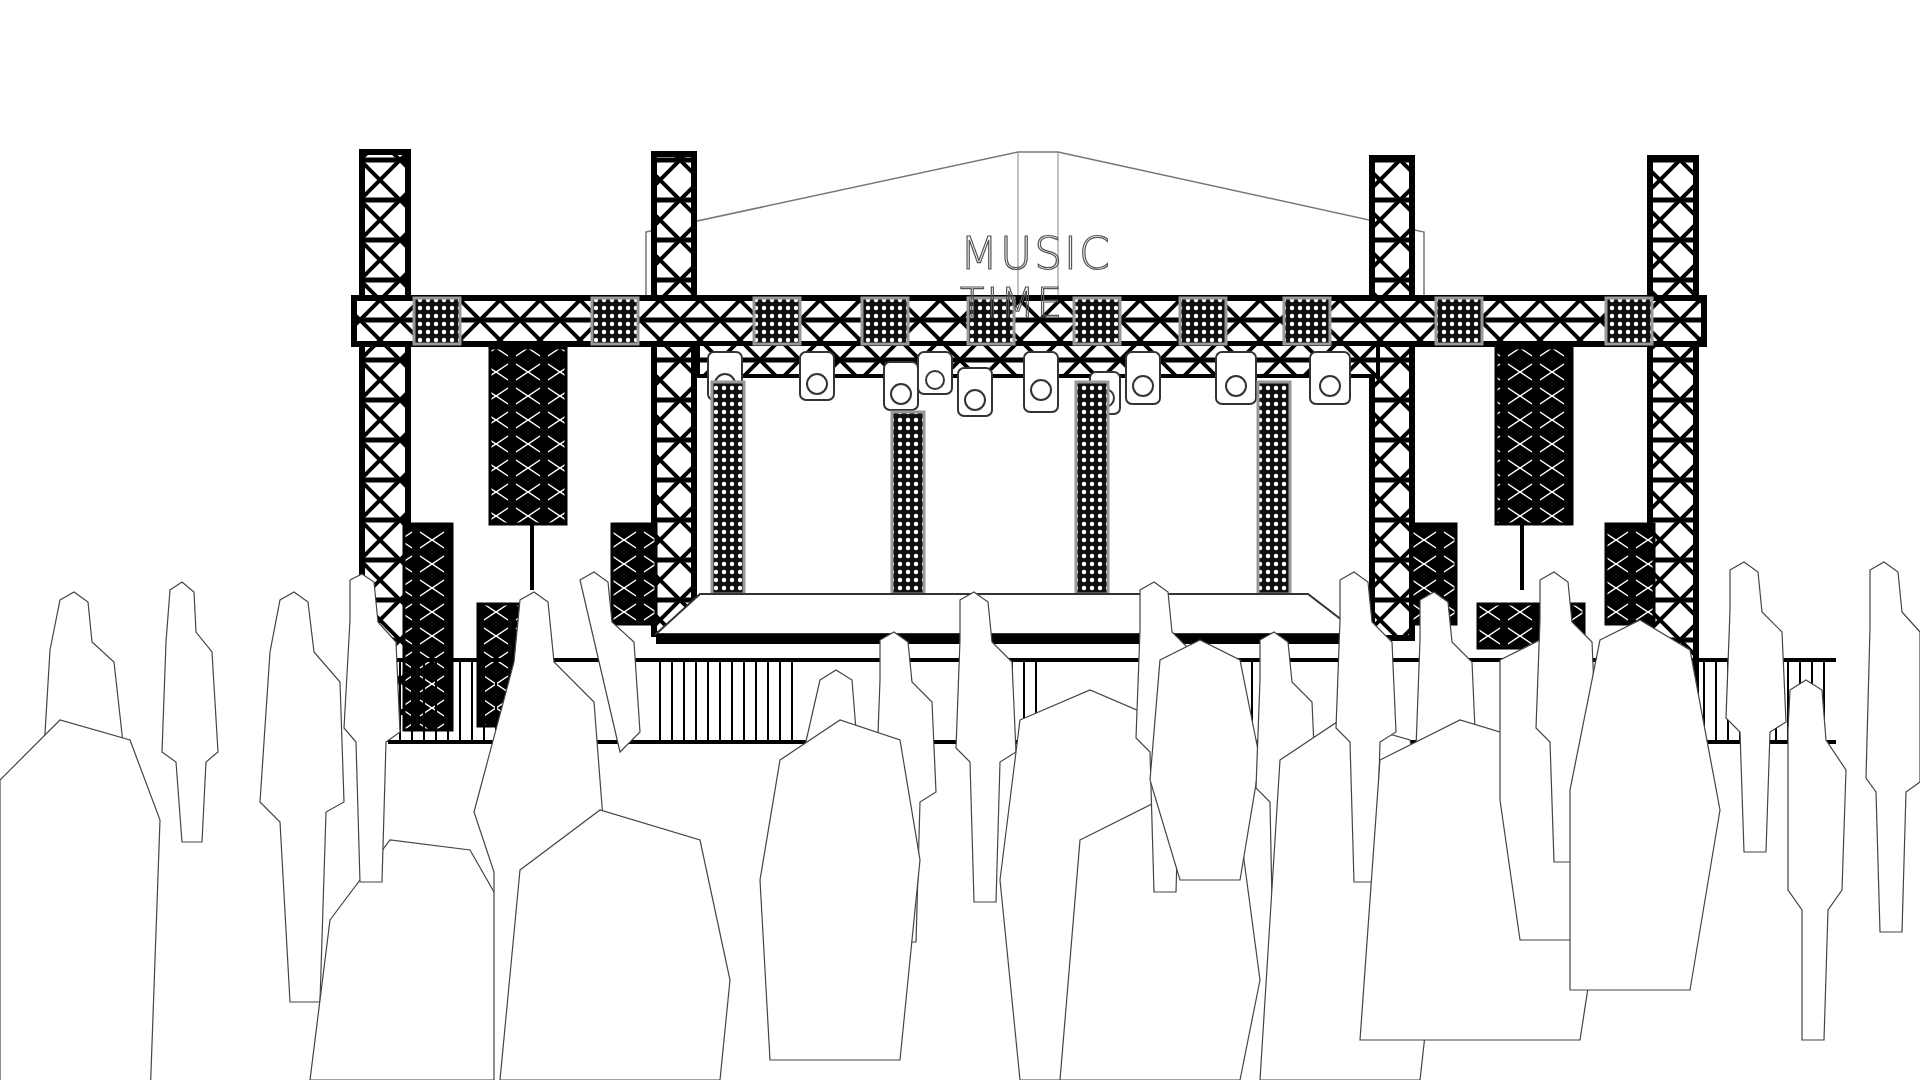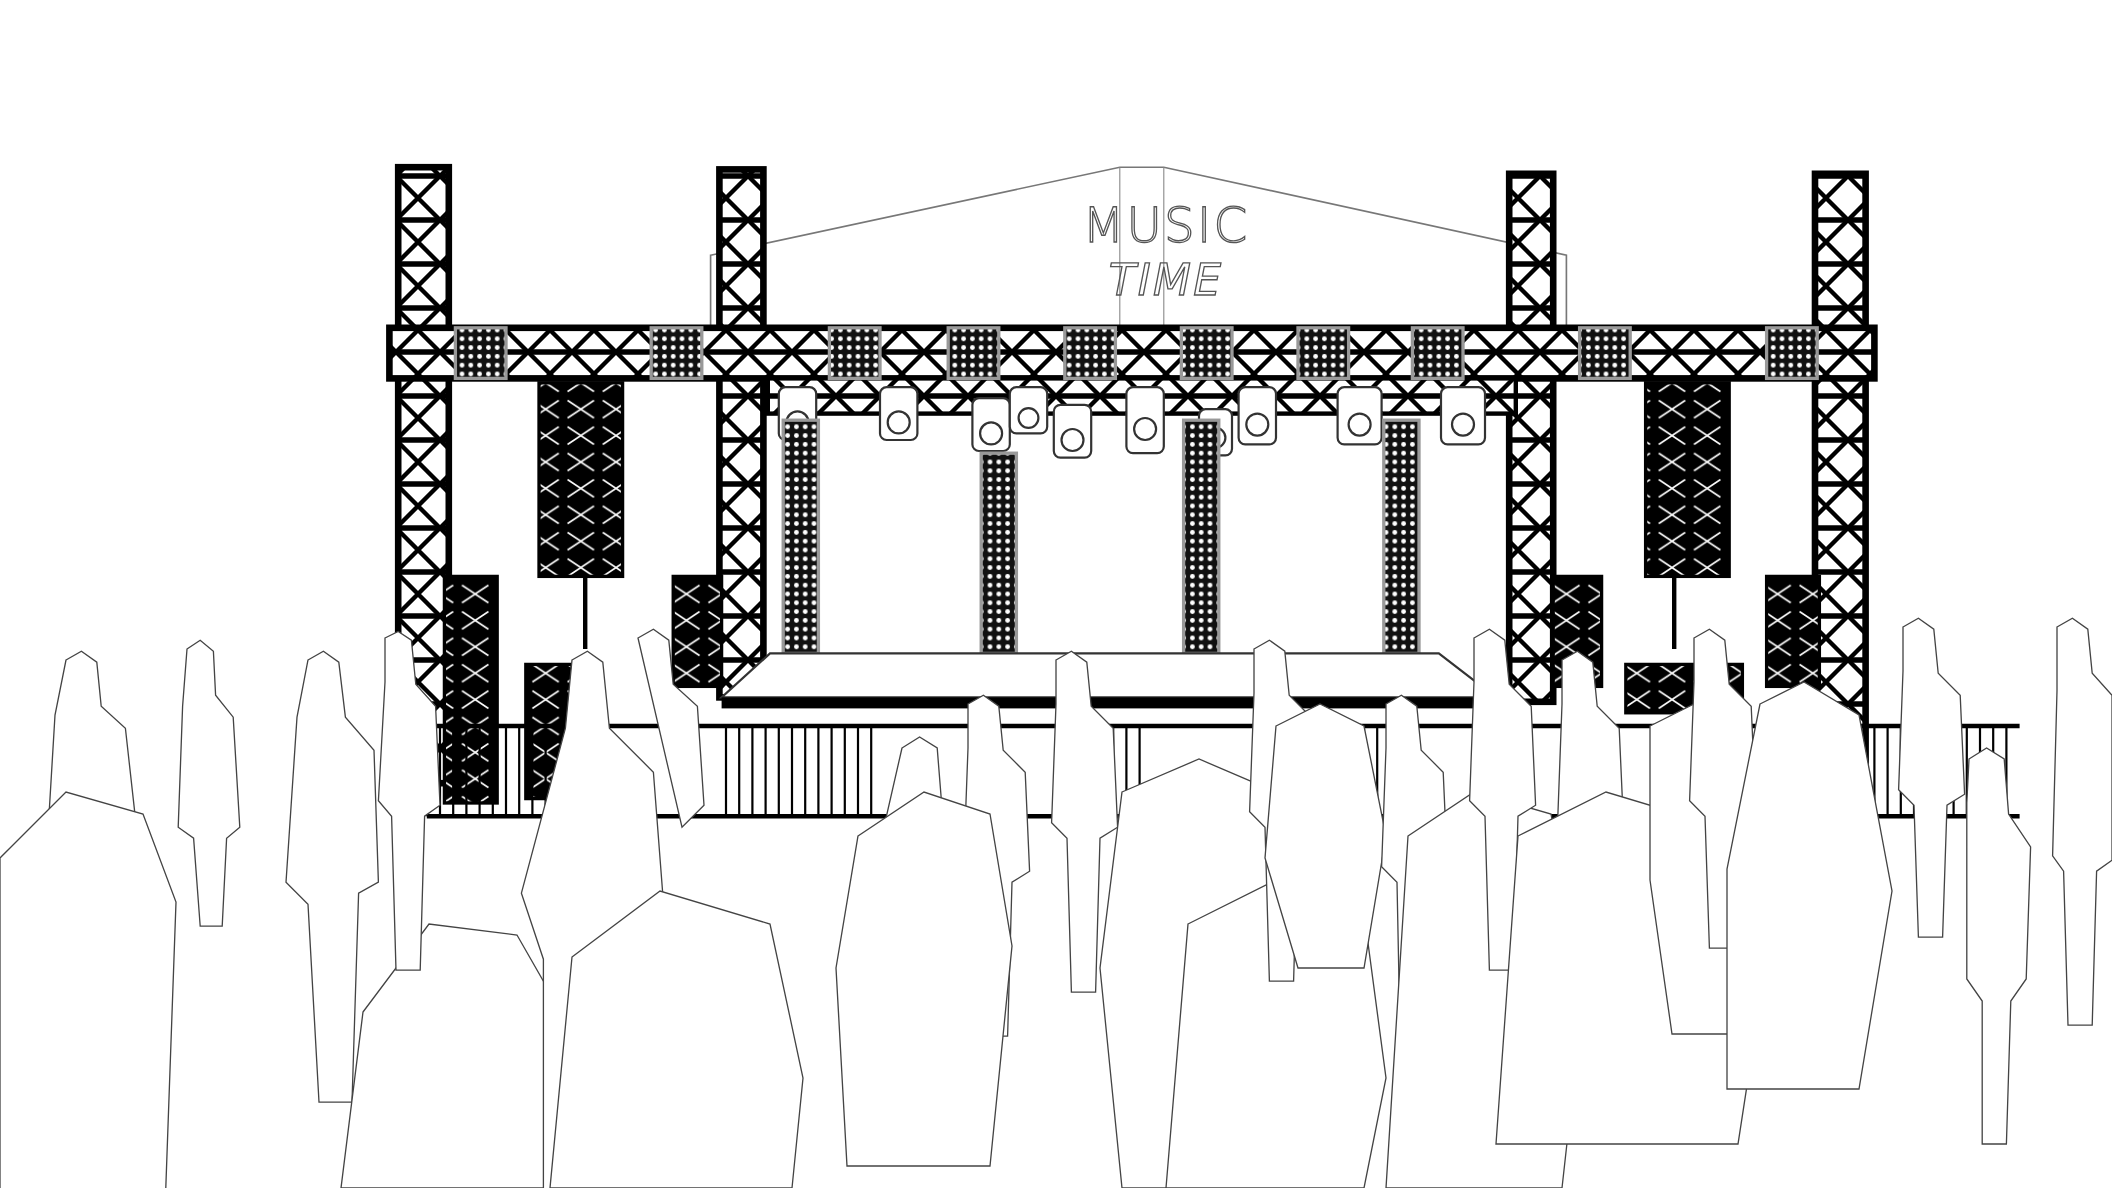--- a/index.html
+++ b/index.html
@@ -1,18 +1,18 @@
 <!DOCTYPE html>
 <html><head>
 <meta charset="utf-8">
 <style>
   html,body{margin:0;padding:0;background:#ffffff;}
   body{width:1920px;height:1080px;overflow:hidden;position:relative;font-family:"DejaVu Sans",sans-serif;}
   #scene{position:absolute;left:0;top:0;width:1920px;height:1080px;}
-  .sign-text{position:absolute;left:960px;width:200px;text-align:center;color:transparent;-webkit-text-stroke:1.2px #555;font-family:"DejaVu Sans",sans-serif;font-weight:300;letter-spacing:2px;}
+  .sign-text{position:absolute;left:960px;width:200px;text-align:left;color:transparent;-webkit-text-stroke:1.2px #555;font-family:"DejaVu Sans",sans-serif;font-weight:300;letter-spacing:2px;margin-top:48px;}
 </style>
 </head>
 <body>
 
 <svg id="scene" viewBox="0 0 1920 1080" xmlns="http://www.w3.org/2000/svg">
   <defs>
     <pattern id="xtruss" width="40" height="40" patternUnits="userSpaceOnUse">
       <rect width="40" height="40" fill="#fff"></rect>
       <path d="M0 0 L40 40 M40 0 L0 40" stroke="#000" stroke-width="4"></path>
       <path d="M0 0 H40 M0 40 H40" stroke="#000" stroke-width="5"></path>
@@ -141,13 +141,13 @@
     <path d="M1500 660 l40-20 50 20 30 140 -20 140 -80 0 -20-140 z"></path>
     <path d="M1540 580 l14-8 14 10 4 40 20 20 4 90 -16 10 -4 120 -22 0 -4-120 -14-14 4-108 z"></path>
     <path d="M1600 640 l40-20 50 30 30 160 -30 180 -120 0 0-200 z"></path>
     <path d="M1730 570 l14-8 14 10 4 40 20 20 4 90 -16 10 -4 120 -22 0 -4-120 -14-14 4-108 z"></path>
     <path d="M1790 690 l16-10 16 10 4 50 20 30 -4 120 -14 20 -4 130 -22 0 0-130 -14-20 0-160 z"></path>
     <path d="M1870 570 l14-8 14 10 4 40 18 20 0 150 -14 10 -4 140 -22 0 -4-140 -10-14 4-150 z"></path>
   </g>
 </svg>
 
 <div class="sign-text" style="top:180px;font-size:44px;">MUSIC</div>
-<div class="sign-text" style="top:232px;font-size:40px;font-style:italic;">TIME</div>
+<div class="sign-text" style="top:232px;font-size:40px;">TIME</div>
 
 </body></html>

